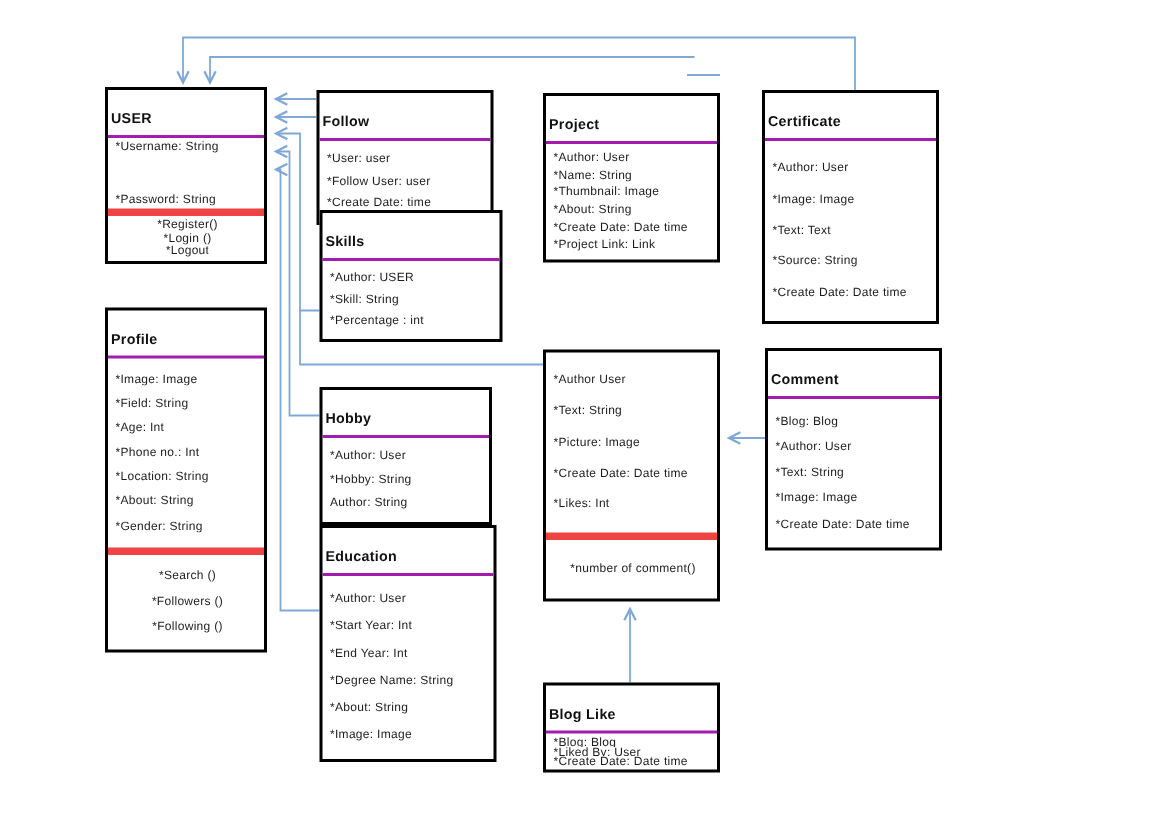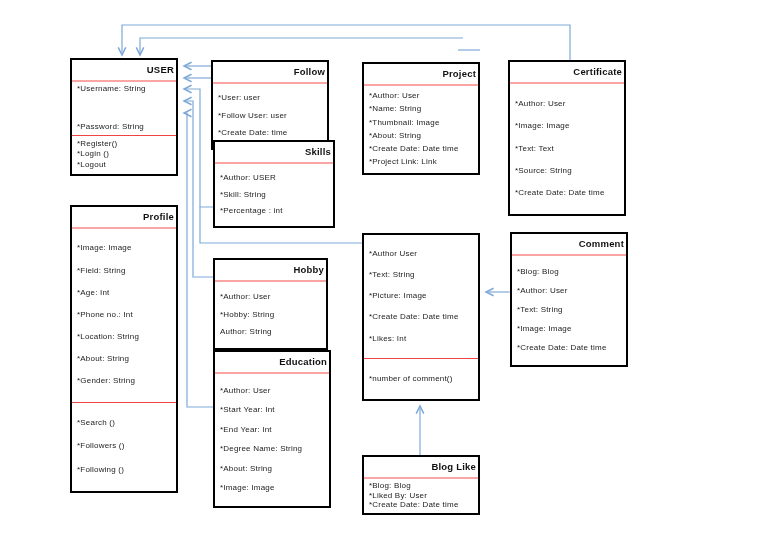--- a/index.html
+++ b/index.html
@@ -14,37 +14,37 @@
   .uml-class{
     position:absolute;
     background:#ffffff;
     border:2px solid #000000;
     display:flex;
     flex-direction:column;
     box-sizing:border-box;
     z-index:2;
   }
   .uml-title{
-    border-bottom:2px solid #fca5a5;
+    border-bottom:2px solid #a21caf;
     font-weight:bold;
     font-size:9.5px;
-    text-align:right;
-    padding:4px 2px 5px 2px;
+    text-align:left;
+    padding:14px 2px 5px 2px;
     color:#111111;
     letter-spacing:.2px;
     flex:0 0 auto;
   }
   .uml-section{
     display:flex;
     flex-direction:column;
     justify-content:space-evenly;
     padding:2px 3px 2px 5px;
     min-height:0;
   }
-  .uml-section.methods{border-top:1px solid #ef4444;}
+  .uml-section.methods{border-top:5px solid #ef4444;align-items:center;}
   .uml-member{
     font-size:8px;
     color:#1c1c1c;
     letter-spacing:.2px;
     line-height:1.1;
     white-space:nowrap;
     overflow:hidden;
   }
   .conn{fill:none;stroke-width:1.2;}
 </style>
@@ -112,21 +112,21 @@
       </div>
     </div>
     <div class="uml-class" style="left: 213px; top: 140px; width: 122px; height: 88px;">
       <div class="uml-title">Skills</div>
       <div class="uml-section attributes" style="flex-grow: 3;">
         <div class="uml-member">*Author: USER</div>
         <div class="uml-member">*Skill: String</div>
         <div class="uml-member">*Percentage : int</div>
       </div>
     </div>
-    <div class="uml-class" style="left: 70px; top: 205px; width: 108px; height: 288px;">
+    <div class="uml-class" style="left: 70px; top: 205px; width: 108px; height: 230px;">
       <div class="uml-title">Profile</div>
       <div class="uml-section attributes" style="flex-grow: 7;">
         <div class="uml-member">*Image: Image</div>
         <div class="uml-member">*Field: String</div>
         <div class="uml-member">*Age: Int</div>
         <div class="uml-member">*Phone no.: Int</div>
         <div class="uml-member">*Location: String</div>
         <div class="uml-member">*About: String</div>
         <div class="uml-member">*Gender: String</div>
       </div>

